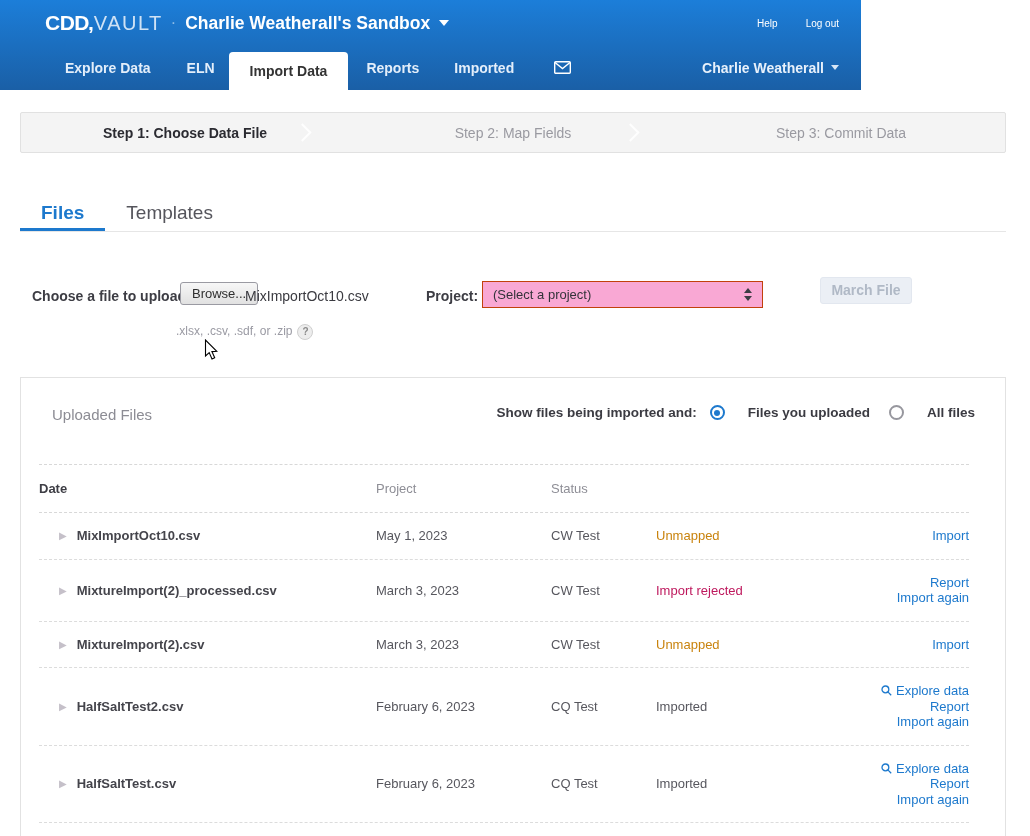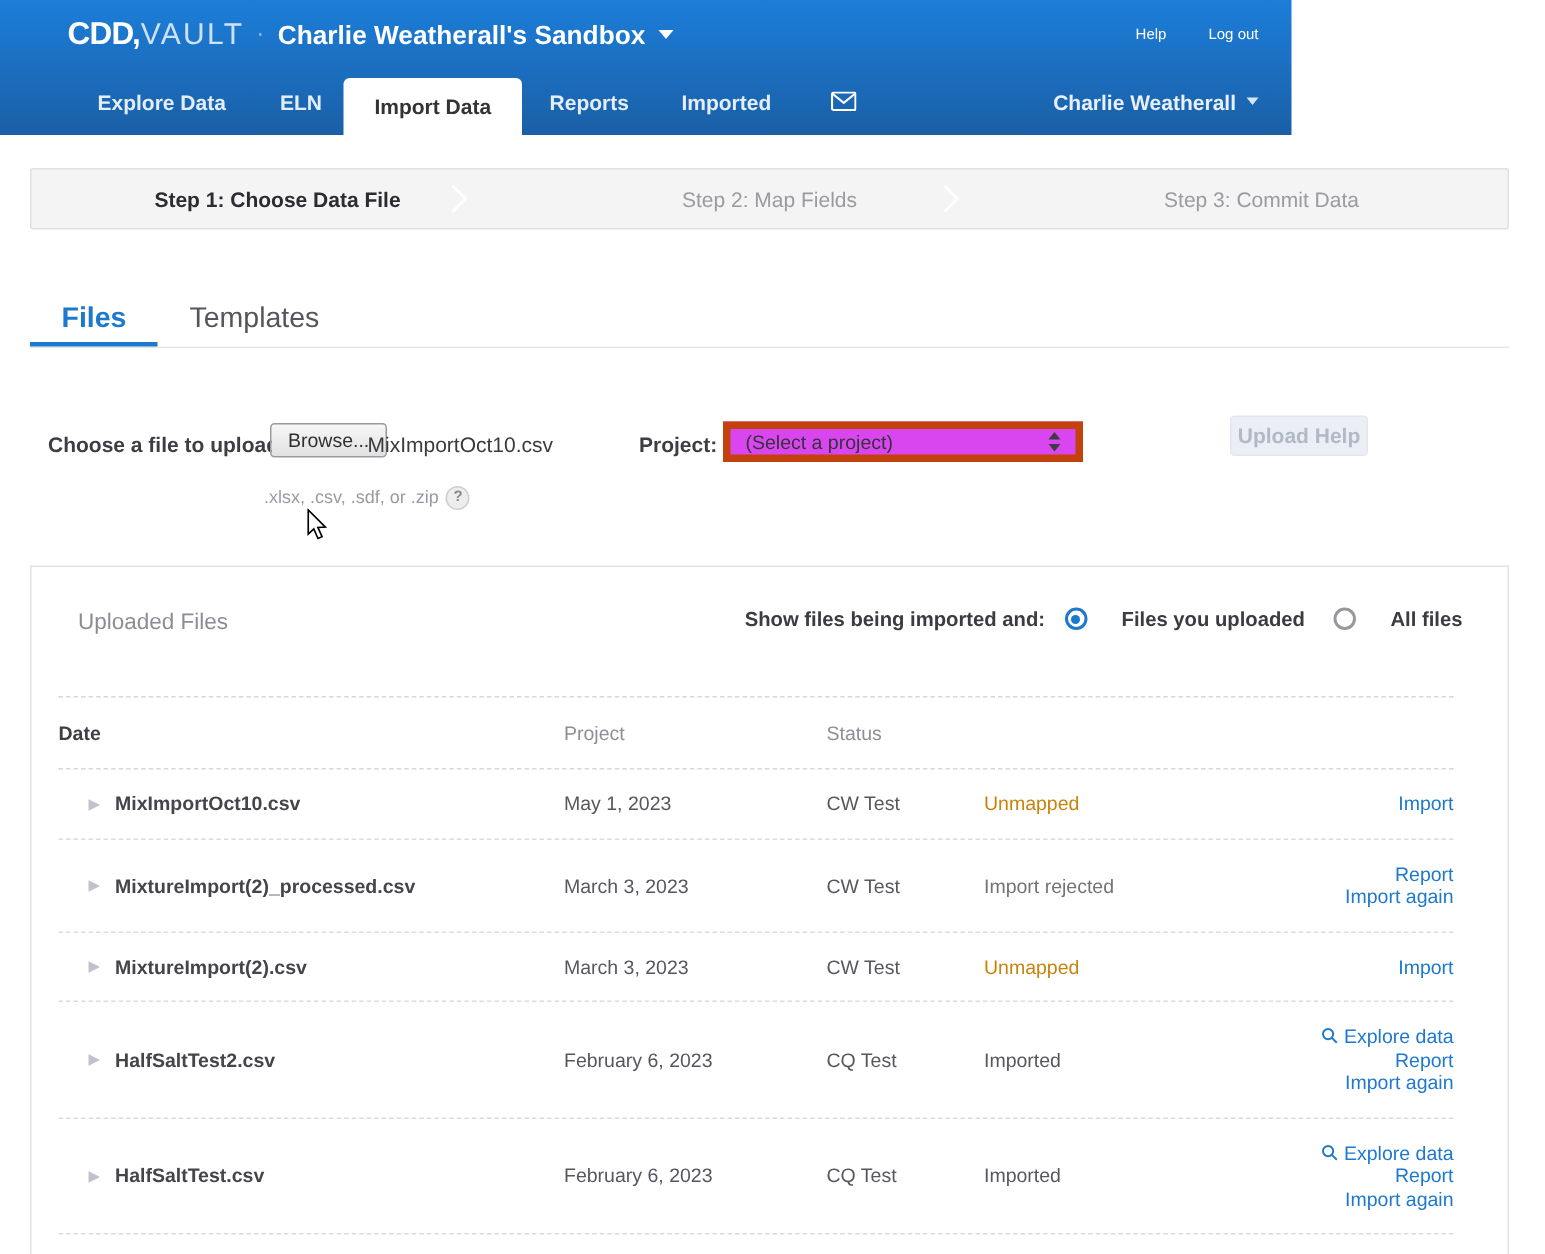--- a/index.html
+++ b/index.html
@@ -89,22 +89,22 @@
   }
   .file-name { position:absolute; left:245px; top:288px; font-size:14px; color:#3a3a40; }
   .hint { position:absolute; left:176px; top:324px; font-size:12px; color:#9a9aa3; display:flex; align-items:flex-start; }
   .help-badge {
     display:inline-block; width:14px; height:14px; border-radius:50%;
     background:#ededed; border:1px solid #cfcfcf; color:#8a8a8a;
     font-size:10px; font-weight:bold; text-align:center; line-height:14px; margin-left:5px; cursor:pointer;
   }
   .project-label { position:absolute; left:426px; top:288px; font-size:14px; font-weight:bold; color:#3d3d44; }
   .select-box {
-    position:absolute; left:482px; top:281px; width:240px; height:27px; box-sizing:border-box;
-    border:5px solid #c2410c; background:#d946ef; display:flex; align-items:center;
+    position:absolute; left:482px; top:281px; width:281px; height:27px; box-sizing:border-box;
+    border:1px solid #c2410c; background:#f9a8d4; display:flex; align-items:center;
     padding:0 10px; font-size:13px; color:#33333a; cursor:pointer;
   }
   .select-spinner { margin-left:auto; display:flex; flex-direction:column; gap:3px; }
   .spin-up { width:0; height:0; border-left:4px solid transparent; border-right:4px solid transparent; border-bottom:5px solid #3c3c44; }
   .spin-down { width:0; height:0; border-left:4px solid transparent; border-right:4px solid transparent; border-top:5px solid #3c3c44; }
   .upload-btn {
     position:absolute; left:820px; top:277px; width:92px; height:27px; box-sizing:border-box;
     background:#ebeff5; border:1px solid #e2e7ef; border-radius:3px;
     color:#b0b9c6; font-weight:bold; font-size:14px; text-align:center; line-height:25px;
   }
@@ -140,21 +140,21 @@
   .trow {
     display:grid; grid-template-columns:337px 175px 105px 145px 1fr;
     align-items:center; border-bottom:1px dashed #dcdcdc; padding:15px 0;
   }
   .c-file { padding-left:20px; display:flex; align-items:center; }
   .tri { color:#c5c0c9; font-size:10px; margin-right:10px; cursor:pointer; }
   .fname { font-weight:bold; font-size:13px; color:#44444b; }
   .c-date, .c-proj { font-size:13px; color:#57575e; }
   .c-status { font-size:13px; }
   .status-warning { color:#c9830d; }
-  .status-error { color:#737373; }
+  .status-error { color:#be185d; }
   .status-normal { color:#57575e; }
   .c-actions { display:flex; flex-direction:column; align-items:flex-end; font-size:13px; line-height:15.5px; }
   .action-link { color:#1d79cd; cursor:pointer; display:inline-flex; align-items:center; gap:4px; }
 
   .cursor { position:absolute; left:204px; top:339px; z-index:50; pointer-events:none; }
 </style>
 </head>
 <body>
 
 <div class="header">
@@ -212,21 +212,21 @@
   <span class="help-badge">?</span>
 </span>
 <span class="project-label">Project:</span>
 <div class="select-box">
   <span>(Select a project)</span>
   <span class="select-spinner">
     <span class="spin-up"></span>
       <span class="spin-down"></span>
   </span>
 </div>
-<div class="upload-btn">Upload Help</div>
+<div class="upload-btn">March File</div>
 
 <div class="panel">
   <span class="panel-title">Uploaded Files</span>
   <div class="filter">
     <span class="filter-label">Show files being imported and:</span>
     <span class="radio-opt">
       <span class="radio checked"></span>
       <span class="radio-label">Files you uploaded</span>
     </span>
     <span class="radio-opt">

